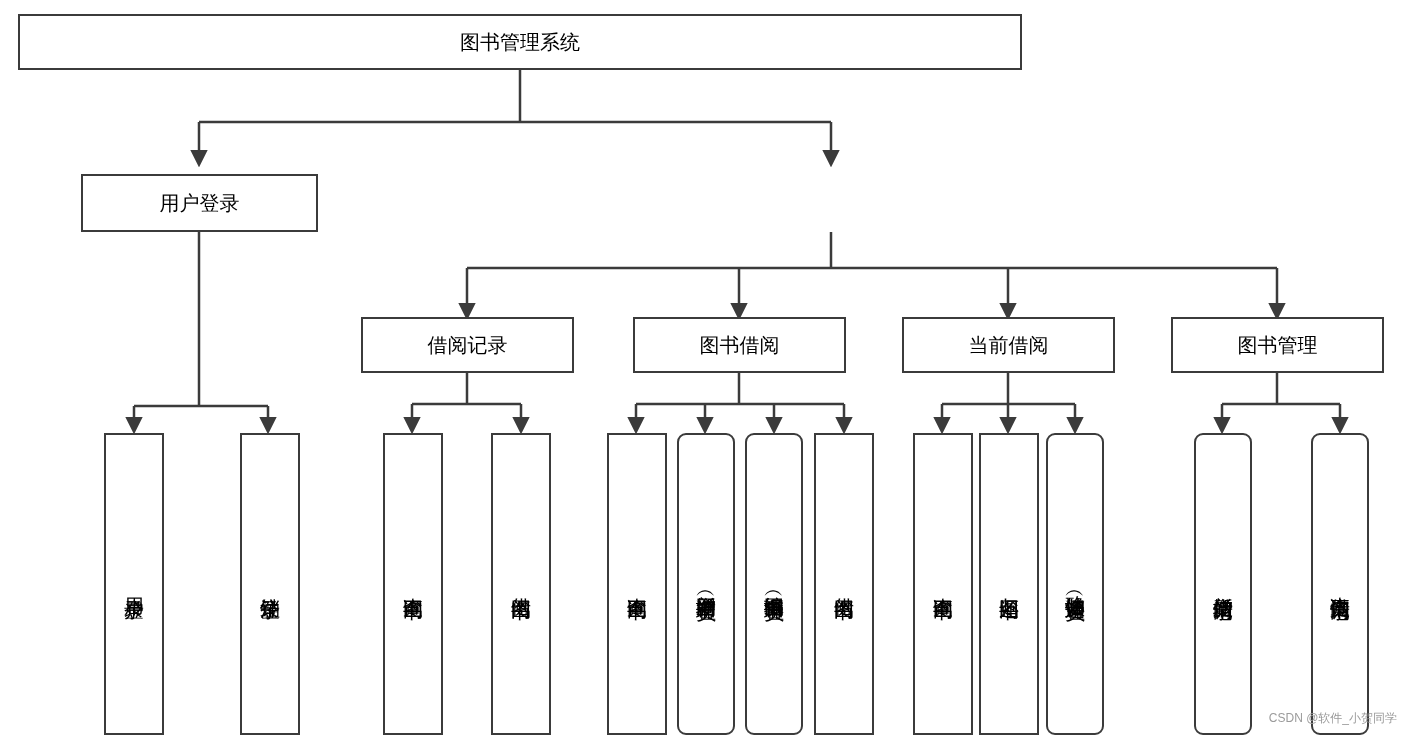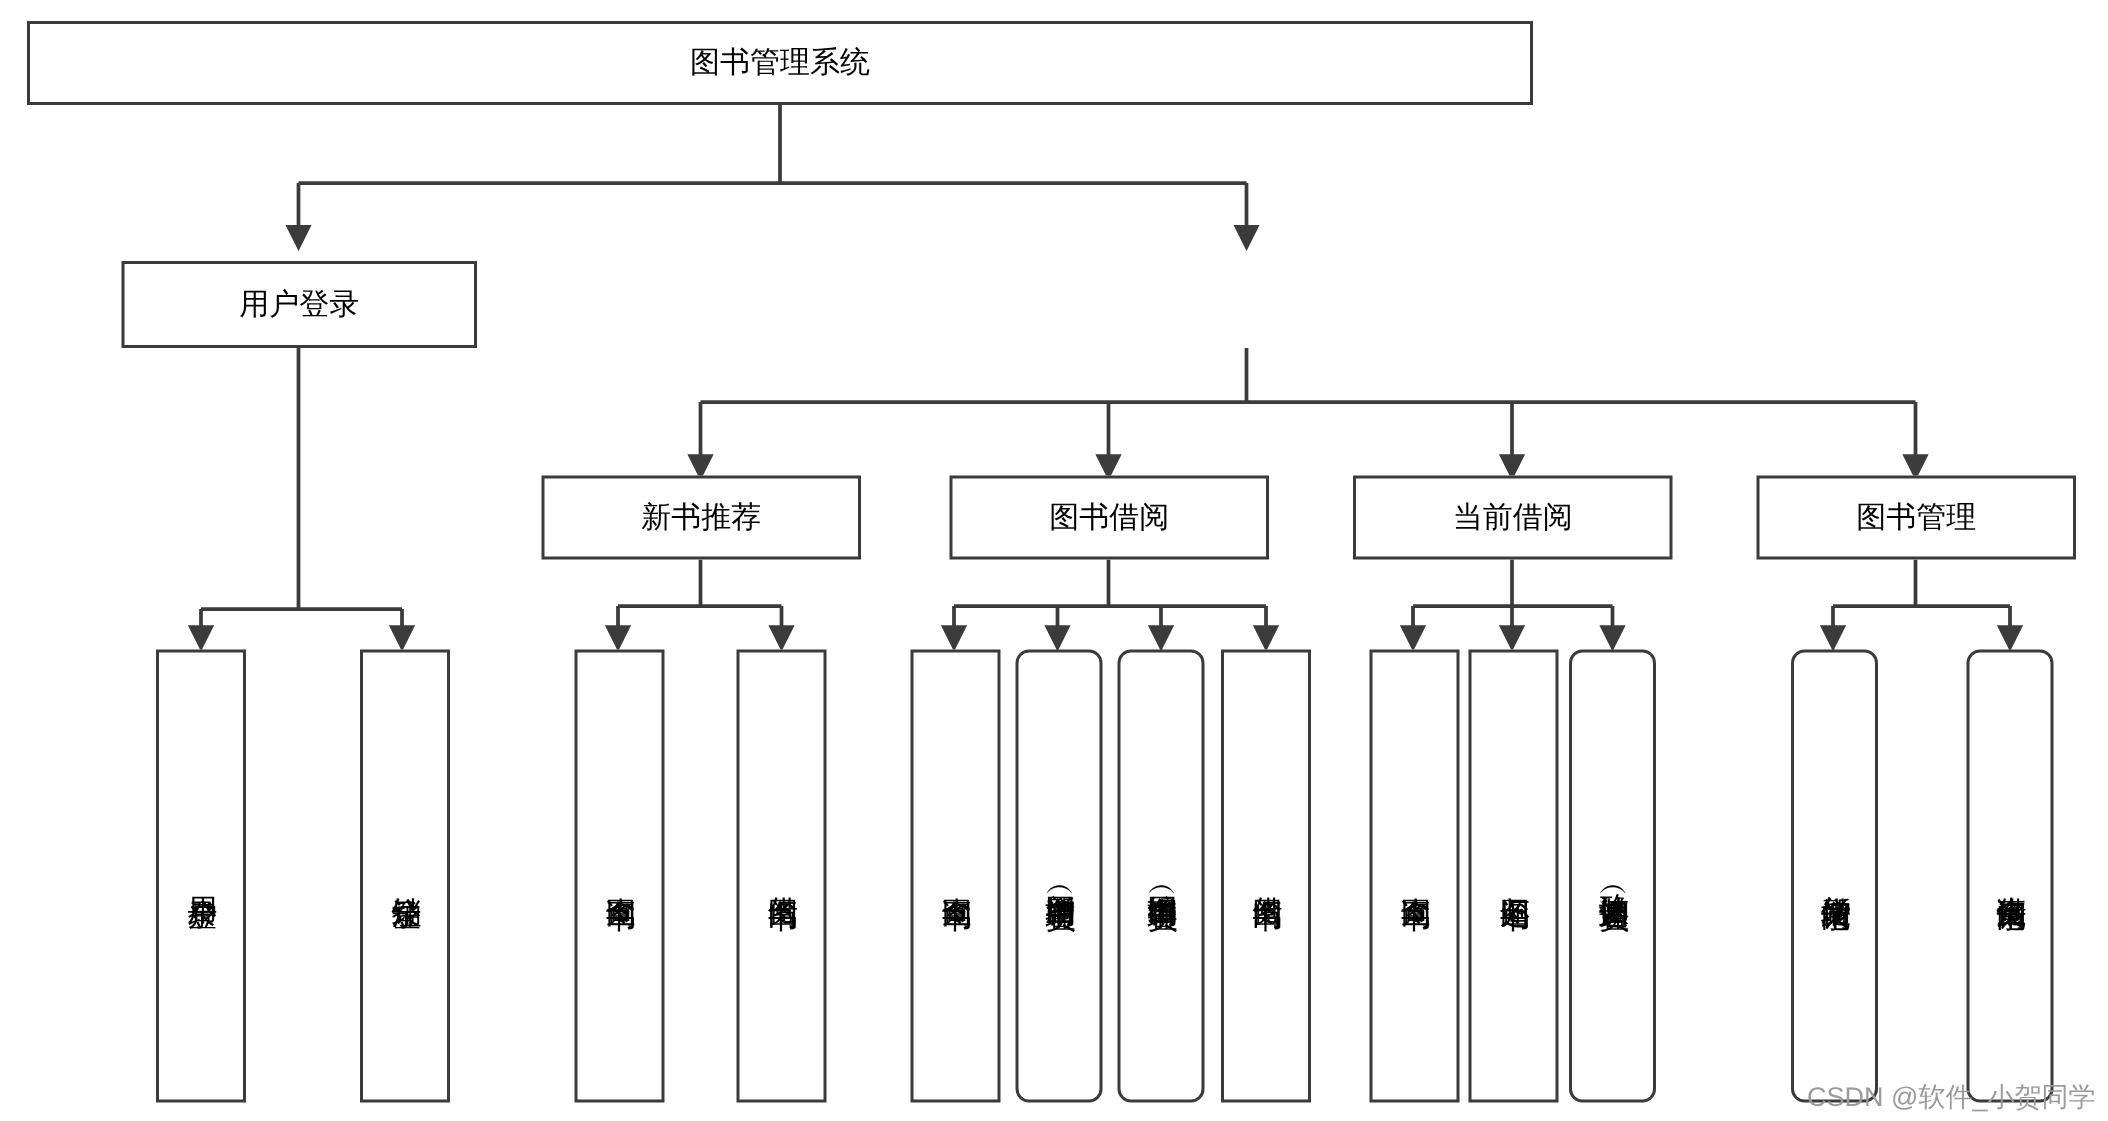--- a/index.html
+++ b/index.html
@@ -43,22 +43,22 @@
   svg#edges {
     position: absolute;
     left: 0; top: 0;
     width: 1405px;
     height: 747px;
     overflow: visible;
   }
   .watermark {
     position: absolute;
     right: 8px;
-    bottom: 4px;
-    font-size: 18px;
+    bottom: 20px;
+    font-size: 12px;
     color: #9b9b9b;
     white-space: nowrap;
   }
 </style>
 </head>
 <body>
 
 <div id="canvas">
 
   <svg id="edges">
@@ -113,21 +113,21 @@
 
   <div class="node" style="left:18px; top:14px; width:1004px; height:56px;">
     <span>图书管理系统</span>
   </div>
 
   <div class="node" style="left:81px; top:174px; width:237px; height:58px;">
     <span>用户登录</span>
   </div>
 
   <div class="node" style="left:361px; top:317px; width:213px; height:56px;">
-    <span>新书推荐</span>
+    <span>借阅记录</span>
   </div>
   <div class="node" style="left:633px; top:317px; width:213px; height:56px;">
     <span>图书借阅</span>
   </div>
   <div class="node" style="left:902px; top:317px; width:213px; height:56px;justify-content:center;">
     <span>当前借阅</span>
   </div>
   <div class="node" style="left:1171px; top:317px; width:213px; height:56px;">
     <span>图书管理</span>
   </div>

